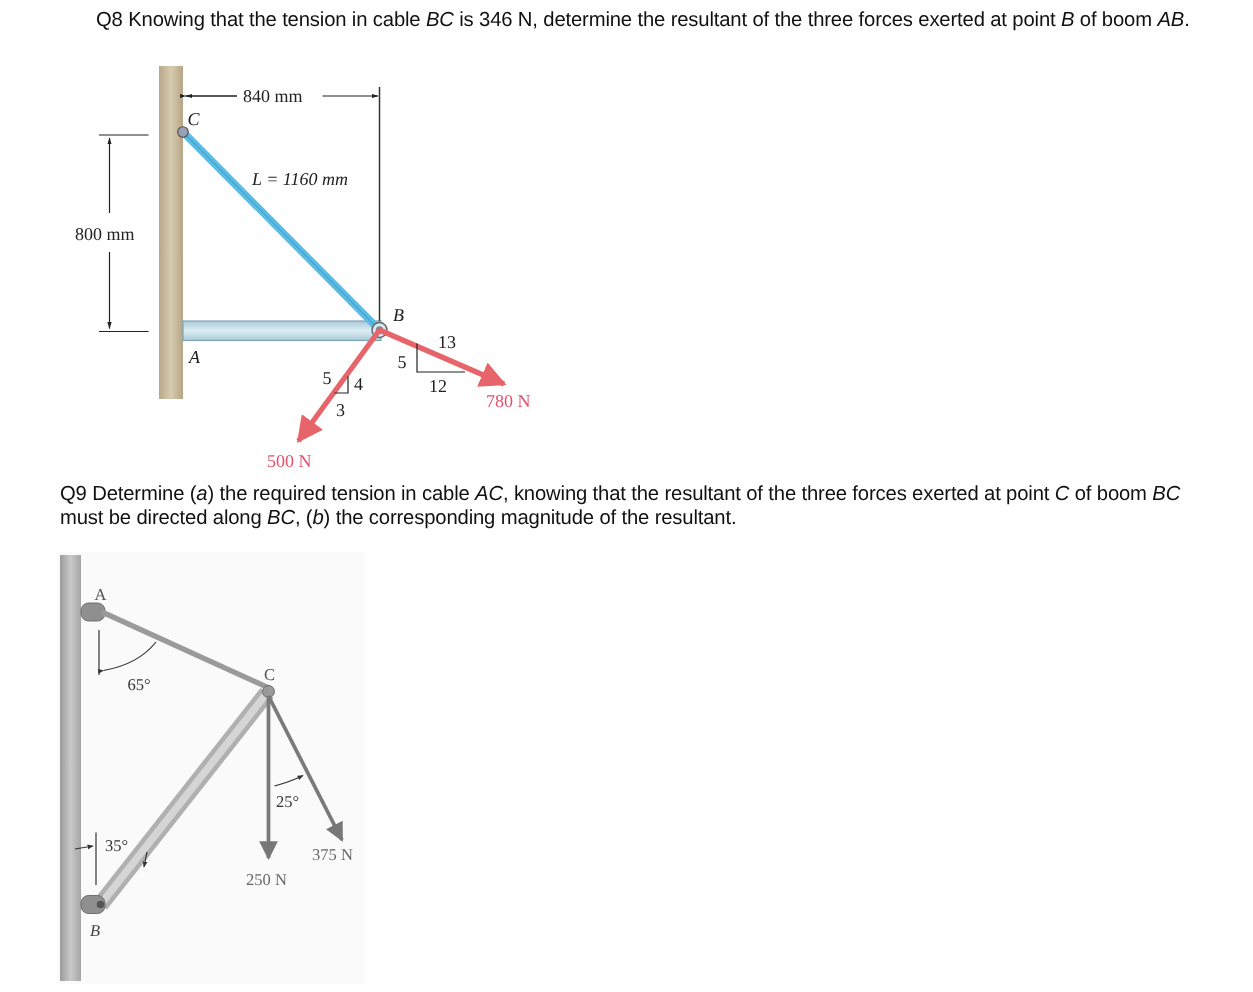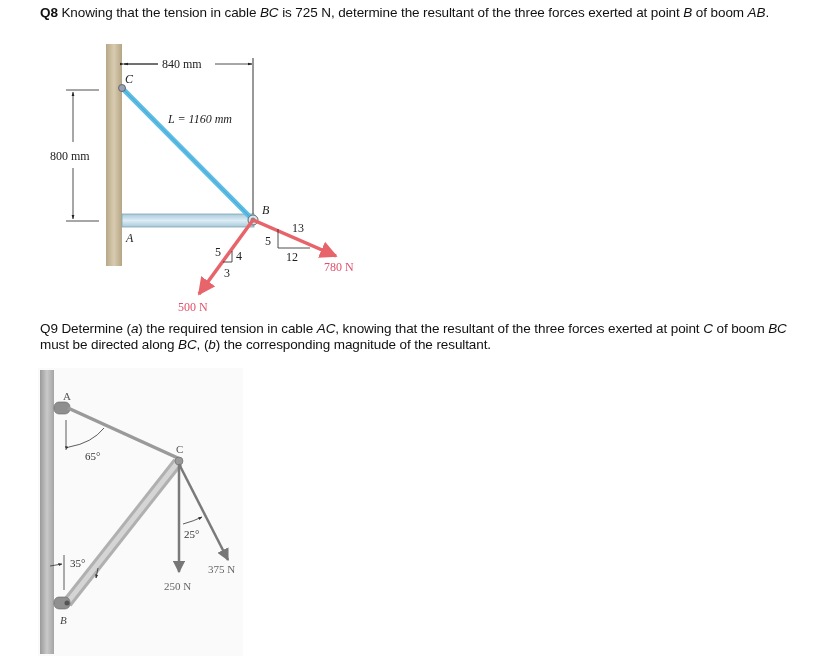--- a/index.html
+++ b/index.html
@@ -1,31 +1,31 @@
 <!DOCTYPE html>
 <html><head>
 <meta charset="utf-8">
 <style>
   html, body { margin: 0; padding: 0; background: #ffffff; }
   body { width: 835px; height: 661px; position: relative; overflow: hidden;
          font-family: "Liberation Sans", sans-serif; color: #111; }
   .q-text { position: absolute; left: 40px; font-size: 13.5px; line-height: 16px;
             letter-spacing: -0.1px; }
-  .q-text b { font-weight: bold; }
+  .q-text b { font-weight: normal; margin-left: 24px; }
   .q-text i { font-style: italic; }
   #q8-text { top: 5px; width: 760px; }
   #q9-text { top: 321px; width: 760px; }
   svg { position: absolute; }
   .serif { font-family: "Liberation Serif", "DejaVu Serif", serif; }
 </style>
 </head>
 <body>
 
 <div id="q8-text" class="q-text">
-  <b>Q8</b><span> Knowing that the tension in cable </span><i>BC</i><span> is 725 N, determine the resultant of the three forces exerted at point </span><i>B</i><span> of boom </span><i>AB</i><span>.</span>
+  <b>Q8</b><span> Knowing that the tension in cable </span><i>BC</i><span> is 346 N, determine the resultant of the three forces exerted at point </span><i>B</i><span> of boom </span><i>AB</i><span>.</span>
 </div>
 
 <svg style="left:0;top:0" width="835" height="320" viewBox="0 0 835 320">
   <defs>
     <linearGradient id="wallG" x1="0" x2="1">
       <stop offset="0" stop-color="#b8a888"></stop>
         <stop offset="0.5" stop-color="#d8cbb0"></stop>
         <stop offset="1" stop-color="#b5a585"></stop>
     </linearGradient>
     <linearGradient id="beamG" x1="0" y1="0" x2="0" y2="1">

